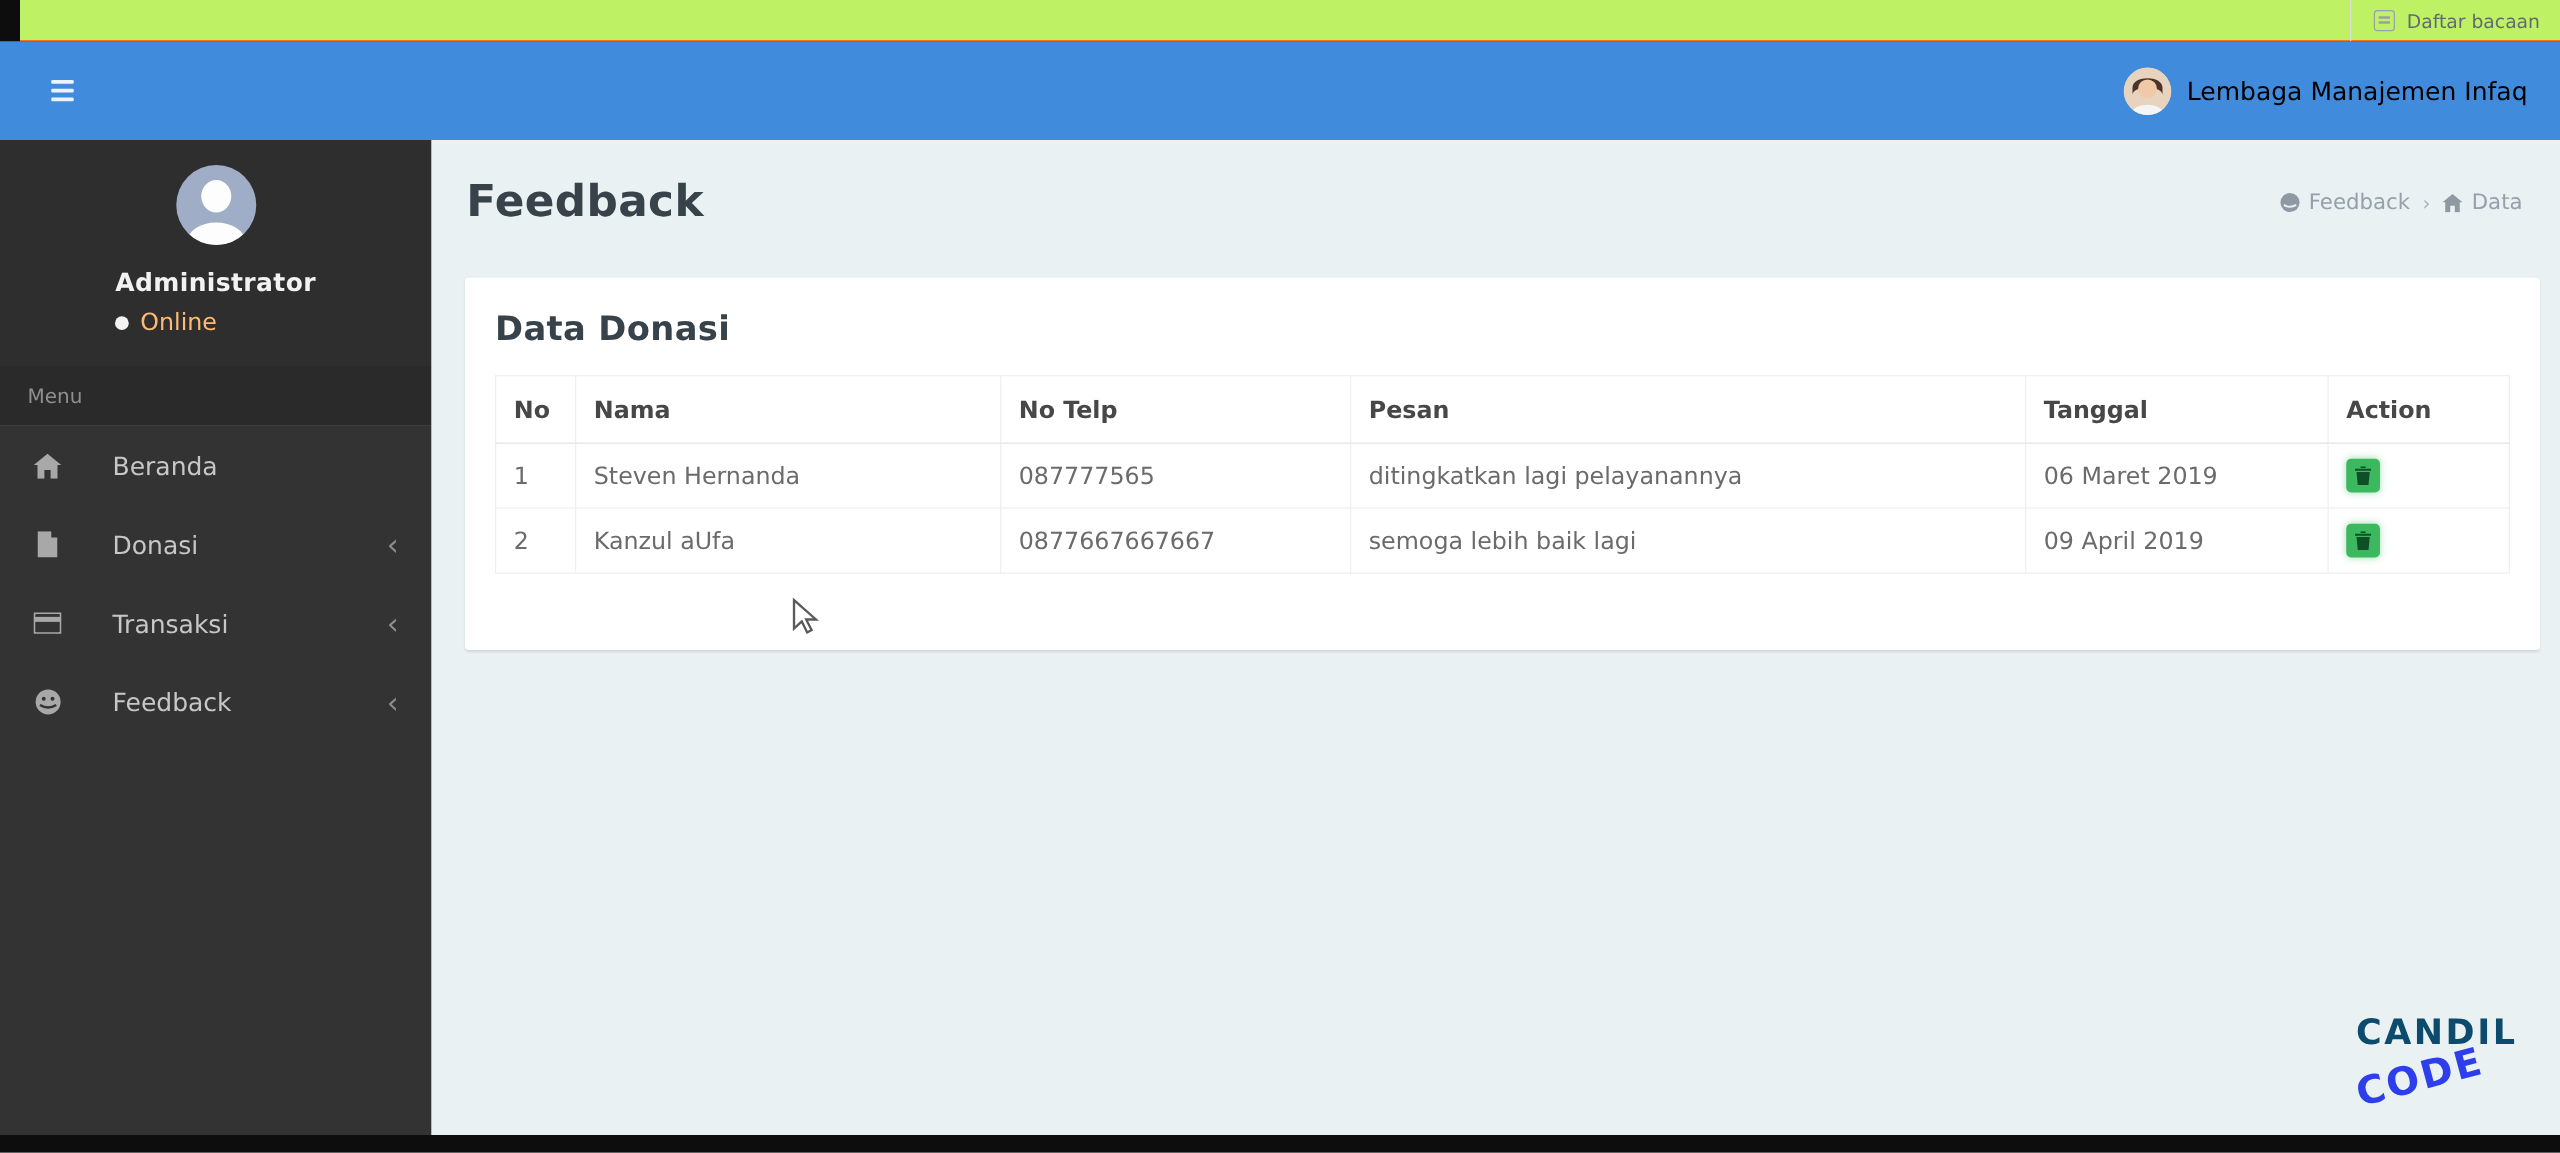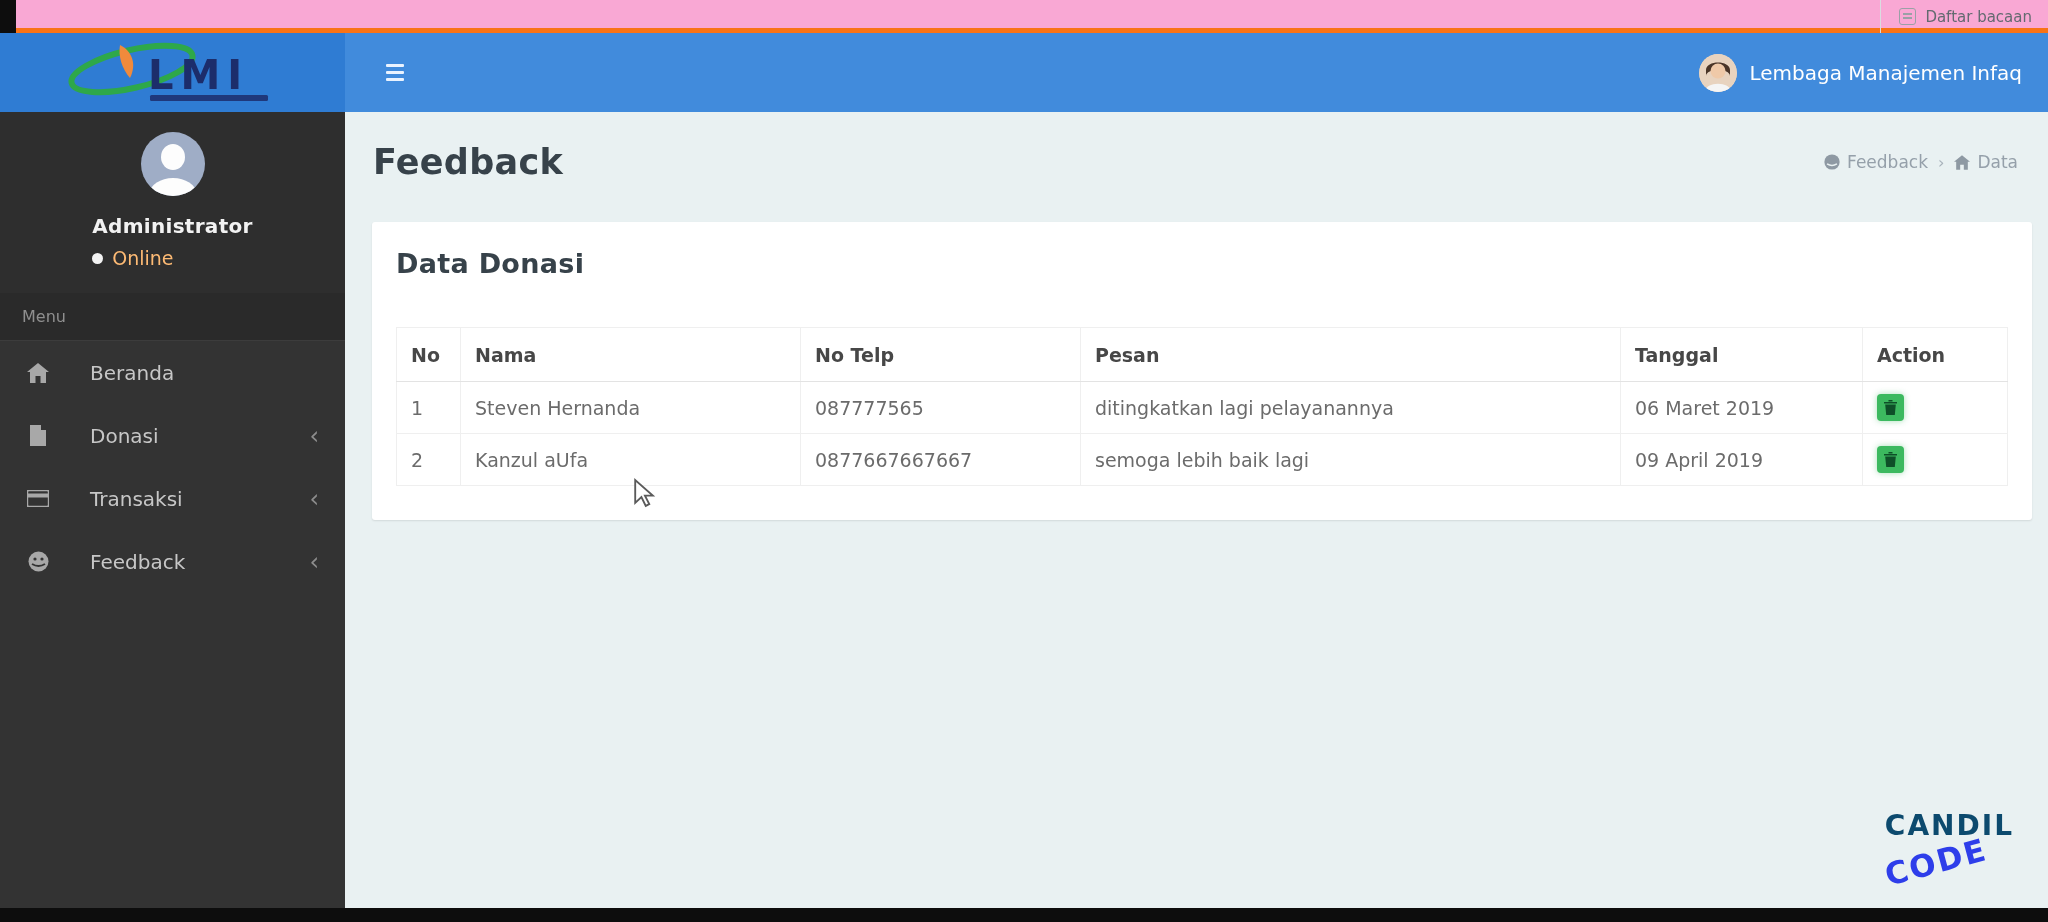--- a/index.html
+++ b/index.html
@@ -1,35 +1,35 @@
 <!DOCTYPE html>
 <html><head>
 <meta charset="utf-8">
 <style>
   * { margin:0; padding:0; box-sizing:border-box; }
   html,body { width:2048px; height:922px; overflow:hidden; }
   body { position:relative; font-family:"DejaVu Sans","Liberation Sans",sans-serif; background:#0d0d0d; }
 
   
-  .bookmarks-bar { position:absolute; top:0; left:16px; right:0; height:33px; background:#f9a8d4; border-bottom:5px solid #f97316; }
+  .bookmarks-bar { position:absolute; top:0; left:16px; right:0; height:33px; background:#bef264; border-bottom:1px solid #f97316; }
   .reading-list { position:absolute; right:16px; top:0; height:33px; display:flex; align-items:center; gap:9px;
                   padding-left:18px; border-left:1px solid #dadce0; color:#636a70; font-size:15px; cursor:default; }
   .rl-icon { width:17px; height:17px; border:1.6px solid #9aa0a6; border-radius:3px; position:relative; }
   .rl-icon::before, .rl-icon::after { content:""; position:absolute; left:3px; right:3px; height:1.6px; background:#9aa0a6; }
   .rl-icon::before { top:4px; } .rl-icon::after { top:8px; }
 
   
   .navbar { position:absolute; top:33px; left:0; right:0; height:79px; display:flex; }
   .brand { width:345px; height:100%; background:#2f7cd3; display:flex; align-items:center; justify-content:center; }
   .nav-rest { flex:1; background:#418bdc; position:relative; }
   .hamburger { position:absolute; left:30px; top:50%; transform:translateY(-50%); width:40px; height:40px;
                display:flex; flex-direction:column; justify-content:center; gap:4px; align-items:center; cursor:pointer; }
   .hamburger span { display:block; width:18px; height:3px; background:#eaf3ff; border-radius:1px; }
   .nav-user { position:absolute; right:26px; top:0; height:100%; display:flex; align-items:center; gap:12px; cursor:pointer; }
-  .nav-user-label { color:#ffffff; font-size:20px; }
+  .nav-user-label { color:#000000; font-size:20px; }
   .nav-avatar { width:38px; height:38px; border-radius:50%; overflow:hidden; background:#e8d3bf; flex:0 0 auto; }
 
   
   .sidebar { position:absolute; top:112px; left:0; width:345px; height:796px; background:#333333; }
   .user-panel { background:#2e2e2e; padding:20px 24px 24px 24px; display:flex; align-items:center; gap:18px;flex-direction:column; }
   .user-avatar { width:64px; height:64px; border-radius:50%; background:#9fadc6; overflow:hidden; position:relative; flex:0 0 auto; }
   .user-avatar .head { position:absolute; left:50%; top:12px; transform:translateX(-50%); width:24px; height:26px; border-radius:50%; background:#fdfdfd; }
   .user-avatar .shoulders { position:absolute; left:50%; bottom:-12px; transform:translateX(-50%); width:46px; height:30px; border-radius:50% 50% 0 0; background:#fdfdfd; }
   .user-name { color:#f2f2f2; font-size:20px; font-weight:700; letter-spacing:.3px; }
   .user-status { display:flex; align-items:center; gap:9px; margin-top:9px; }
@@ -44,21 +44,21 @@
   
   .main { position:absolute; left:345px; top:112px; right:0; height:796px; background:#e9f1f2; }
   .content-header { display:flex; justify-content:space-between; align-items:center; padding:30px 30px 0 28px; }
   .page-title { font-size:35px; font-weight:700; color:#37424a; letter-spacing:.3px; }
   .breadcrumb { display:flex; align-items:center; gap:10px; color:#95a0aa; font-size:17px; }
   .crumb { display:flex; align-items:center; gap:7px; cursor:pointer; }
   .crumb-sep { color:#a8b2bb; font-size:16px; }
 
   .card { position:absolute; left:27px; right:16px; top:110px; height:298px; background:#ffffff;
           border-radius:3px; box-shadow:0 1px 2px rgba(0,0,0,.10); padding:26px 24px; }
-  .card-title { font-size:27px; font-weight:700; color:#37424a; margin-bottom:48px; letter-spacing:.3px; }
+  .card-title { font-size:27px; font-weight:700; color:#37424a; margin-bottom:21px; letter-spacing:.3px; }
   table.data { width:100%; border-collapse:collapse; table-layout:fixed;border-radius:15px; }
   table.data th, table.data td { border:1px solid #efefef; padding:0 14px; text-align:left; overflow:hidden; white-space:nowrap; }
   table.data th { height:54px; font-size:19px; font-weight:700; color:#474747; border-bottom:1px solid #e3e3e3; }
   table.data td { height:52px; font-size:19px; color:#6b6b6b; }
   .col-no{width:64px;} .col-nama{width:340px;} .col-telp{width:280px;} .col-pesan{width:540px;} .col-tanggal{width:242px;}
   td.action-cell { text-align:center; }
   .btn-delete { display:inline-flex; align-items:center; justify-content:center; width:27px; height:27px;
                 background:#3cb95f; border:none; border-radius:4px; cursor:pointer; box-shadow:0 0 6px rgba(60,185,95,.45); }
 
   
@@ -74,28 +74,20 @@
 <body>
 
 <div class="bookmarks-bar">
   <div class="reading-list">
     <span class="rl-icon"></span>
     <span>Daftar bacaan</span>
   </div>
 </div>
 
 <div class="navbar">
-  <div class="brand">
-    <svg width="225" height="64" viewBox="0 0 225 64">
-      <ellipse cx="72" cy="28" rx="62" ry="19" transform="rotate(-13 72 28)" fill="none" stroke="#2ea84a" stroke-width="6"></ellipse>
-      <path d="M60 4 C72 10 77 23 70 37 C62 28 58 15 60 4 Z" fill="#f08a3c"></path>
-      <text x="88" y="48" font-family="DejaVu Sans, sans-serif" font-size="40" font-weight="800" letter-spacing="7" fill="#1c2d6b">LMI</text>
-      <rect x="90" y="54" width="118" height="6" rx="1.5" fill="#1c2d6b" opacity="0.85"></rect>
-    </svg>
-  </div>
   <div class="nav-rest">
     <div class="hamburger">
       <span></span>
         <span></span>
         <span></span>
     </div>
     <div class="nav-user">
       <span class="nav-avatar">
         <svg width="38" height="38" viewBox="0 0 38 38">
           <circle cx="19" cy="19" r="19" fill="#e8d3bf"></circle>

